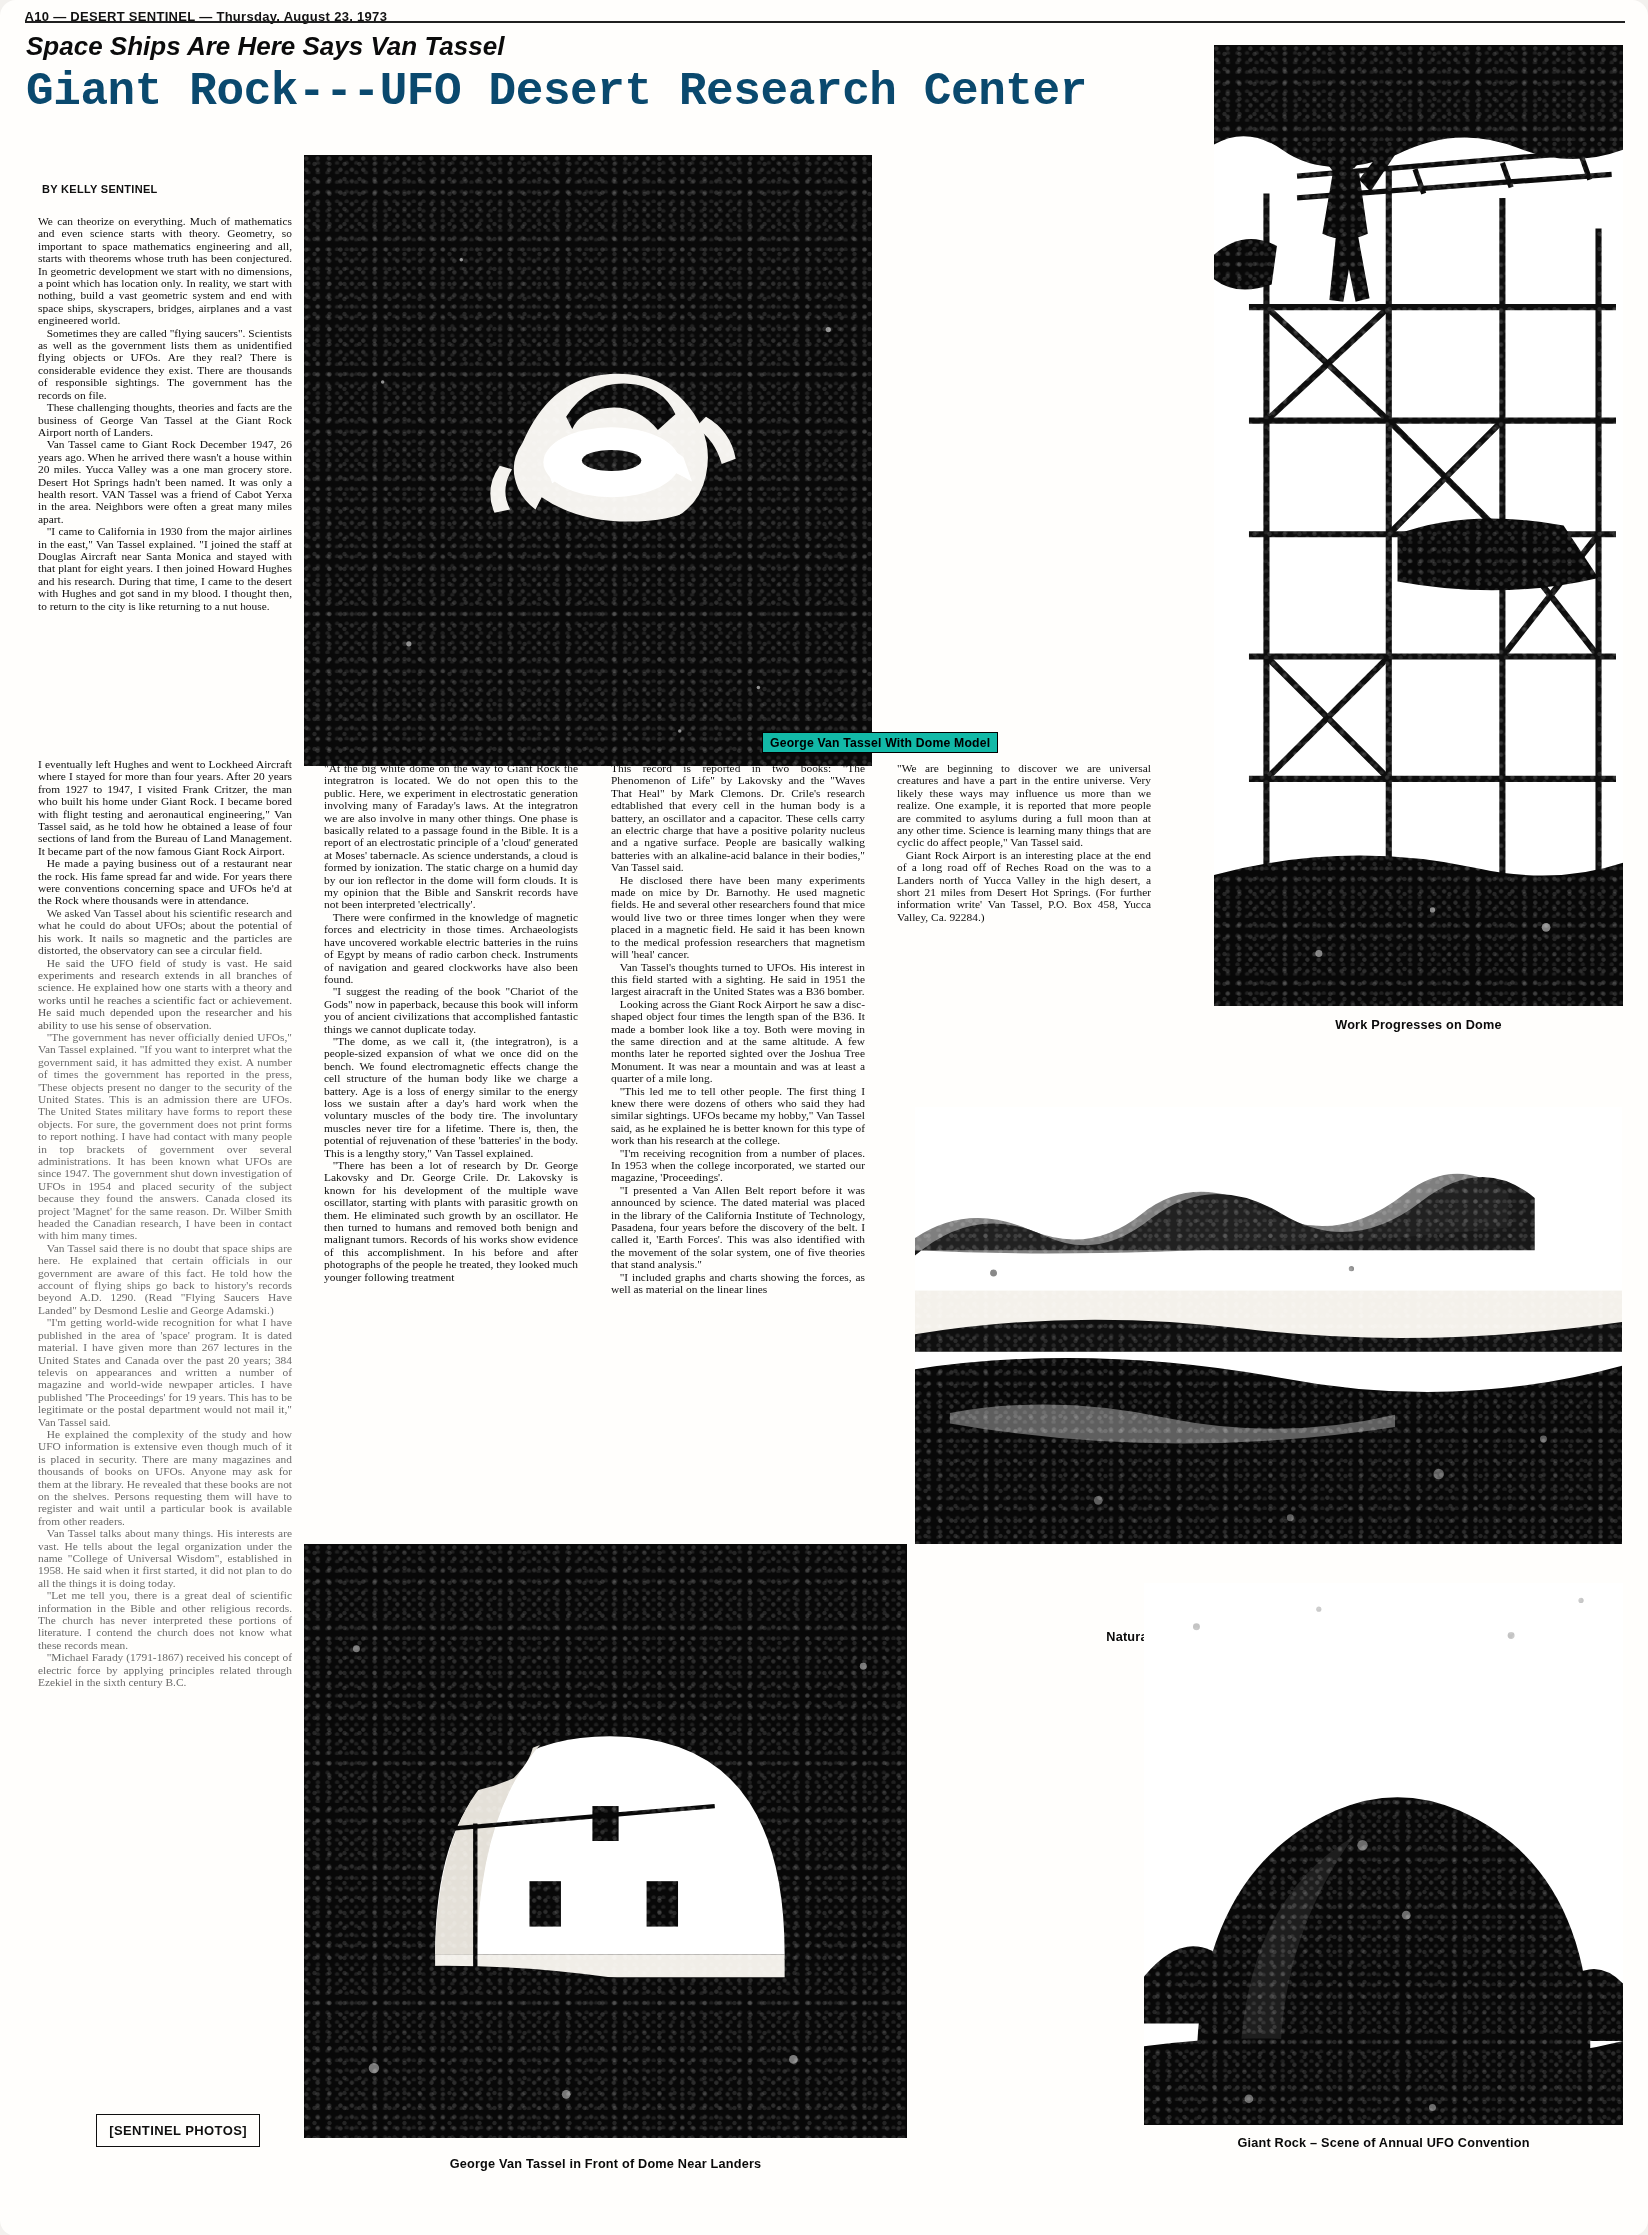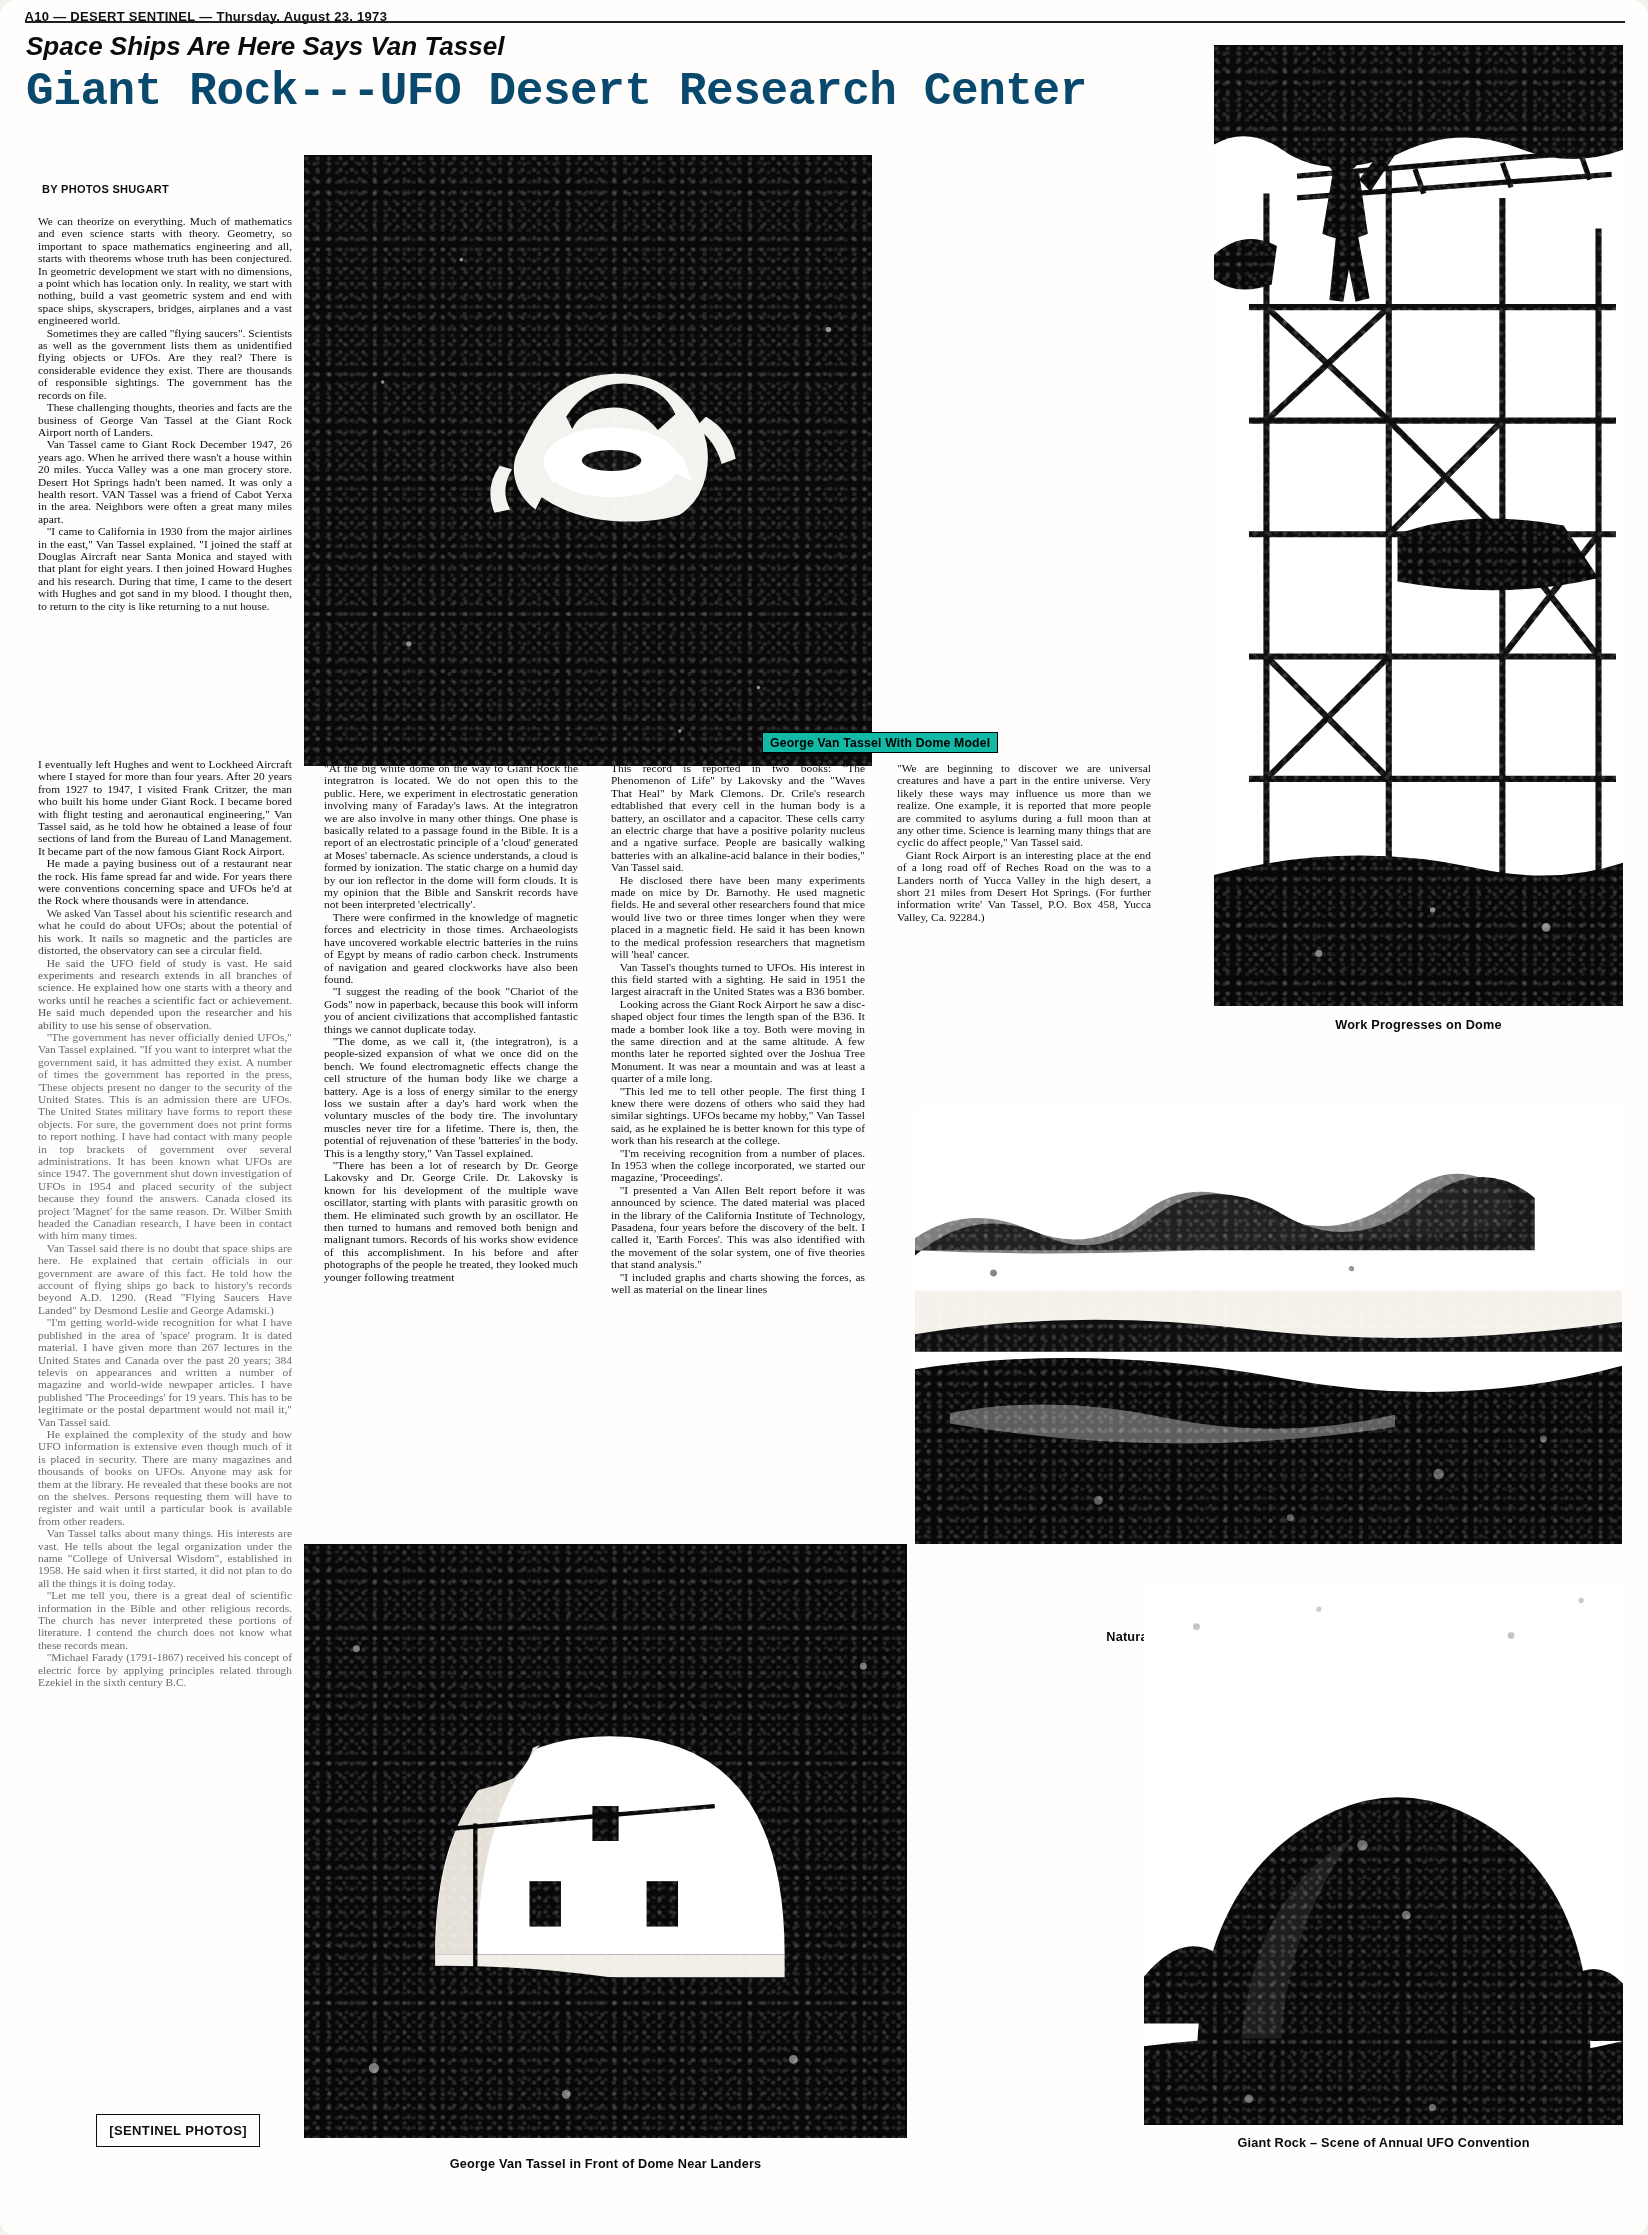--- a/index.html
+++ b/index.html
@@ -100,21 +100,21 @@
 <body>
 
 <div class="page">
 
   <div class="masthead">A10 — DESERT SENTINEL — Thursday, August 23, 1973</div>
   <div class="rule"></div>
 
   <div class="kicker">Space Ships Are Here Says Van Tassel</div>
   <div class="headline">Giant Rock---UFO Desert Research Center</div>
 
-  <div class="byline">BY PHOTOS SHUGART</div>
+  <div class="byline">BY KELLY SENTINEL</div>
 
   <div class="col" id="c1" style="left:30px;top:215px;width:262px;height:533px;">
       <p>We can theorize on everything. Much of mathematics and even science starts with theory. Geometry, so important to space mathematics engineering and all, starts with theorems whose truth has been conjectured. In geometric development we start with no dimensions, a point which has location only. In reality, we start with nothing, build a vast geometric system and end with space ships, skyscrapers, bridges, airplanes and a vast engineered world.</p>
       <p>Sometimes they are called "flying saucers". Scientists as well as the government lists them as unidentified flying objects or UFOs. Are they real? There is considerable evidence they exist. There are thousands of responsible sightings. The government has the records on file.</p>
       <p>These challenging thoughts, theories and facts are the business of George Van Tassel at the Giant Rock Airport north of Landers.</p>
       <p>Van Tassel came to Giant Rock December 1947, 26 years ago. When he arrived there wasn't a house within 20 miles. Yucca Valley was a one man grocery store. Desert Hot Springs hadn't been named. It was only a health resort. VAN Tassel was a friend of Cabot Yerxa in the area. Neighbors were often a great many miles apart.</p>
       <p>"I came to California in 1930 from the major airlines in the east," Van Tassel explained. "I joined the staff at Douglas Aircraft near Santa Monica and stayed with that plant for eight years. I then joined Howard Hughes and his research. During that time, I came to the desert with Hughes and got sand in my blood. I thought then, to return to the city is like returning to a nut house.</p>
     </div>
   <div class="col" id="c1b" style="left:30px;top:758px;width:262px;height:1345px;">
       <p>I eventually left Hughes and went to Lockheed Aircraft where I stayed for more than four years. After 20 years from 1927 to 1947, I visited Frank Critzer, the man who built his home under Giant Rock. I became bored with flight testing and aeronautical engineering," Van Tassel said, as he told how he obtained a lease of four sections of land from the Bureau of Land Management. It became part of the now famous Giant Rock Airport.</p>

